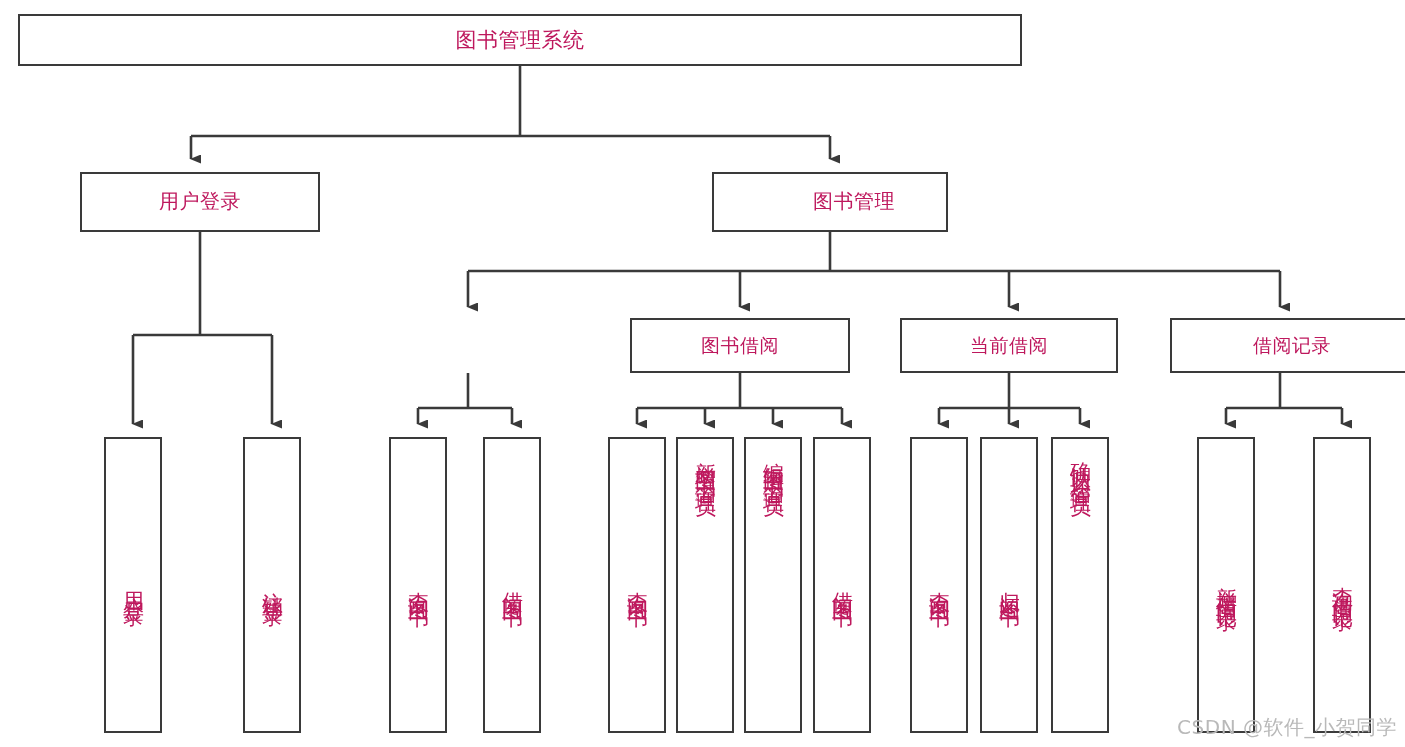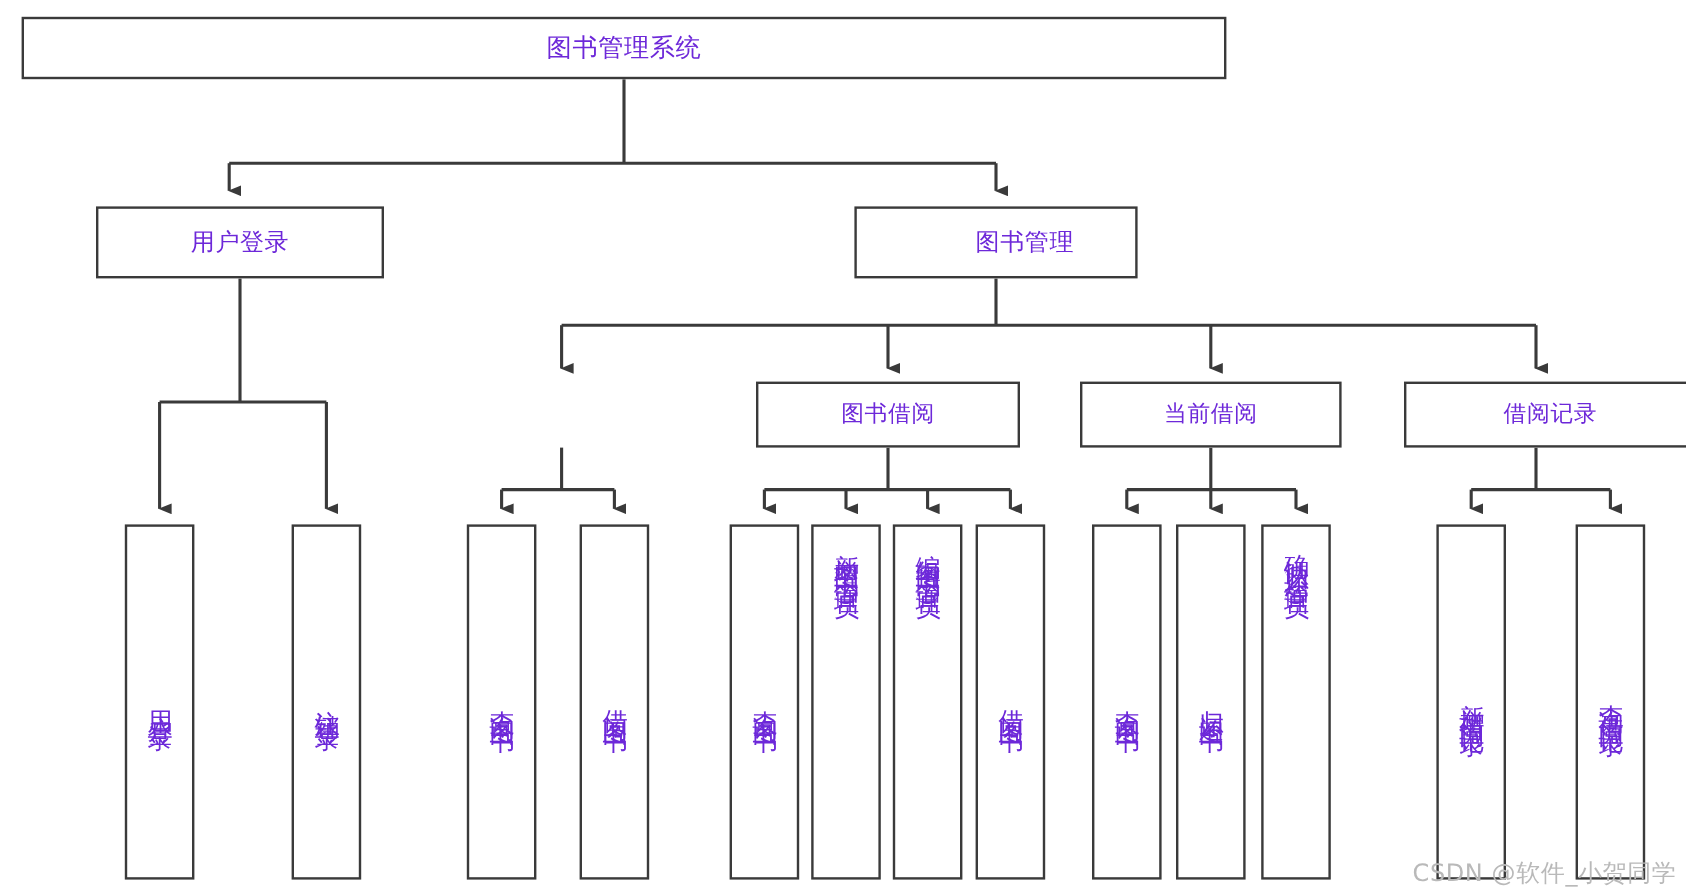--- a/index.html
+++ b/index.html
@@ -29,21 +29,21 @@
     pointer-events: none;
   }
   .node {
     position: absolute;
     box-sizing: border-box;
     background: #ffffff;
     border: 2px solid #3a3a3a;
     display: flex;
     align-items: center;
     justify-content: center;
-    color: #6d28d9;
+    color: #be185d;
     z-index: 2;
   }
   .node .label {
     display: block;
     text-align: center;
     line-height: 1.18;
     letter-spacing: 0.5px;
   }
   
   .node.root {

